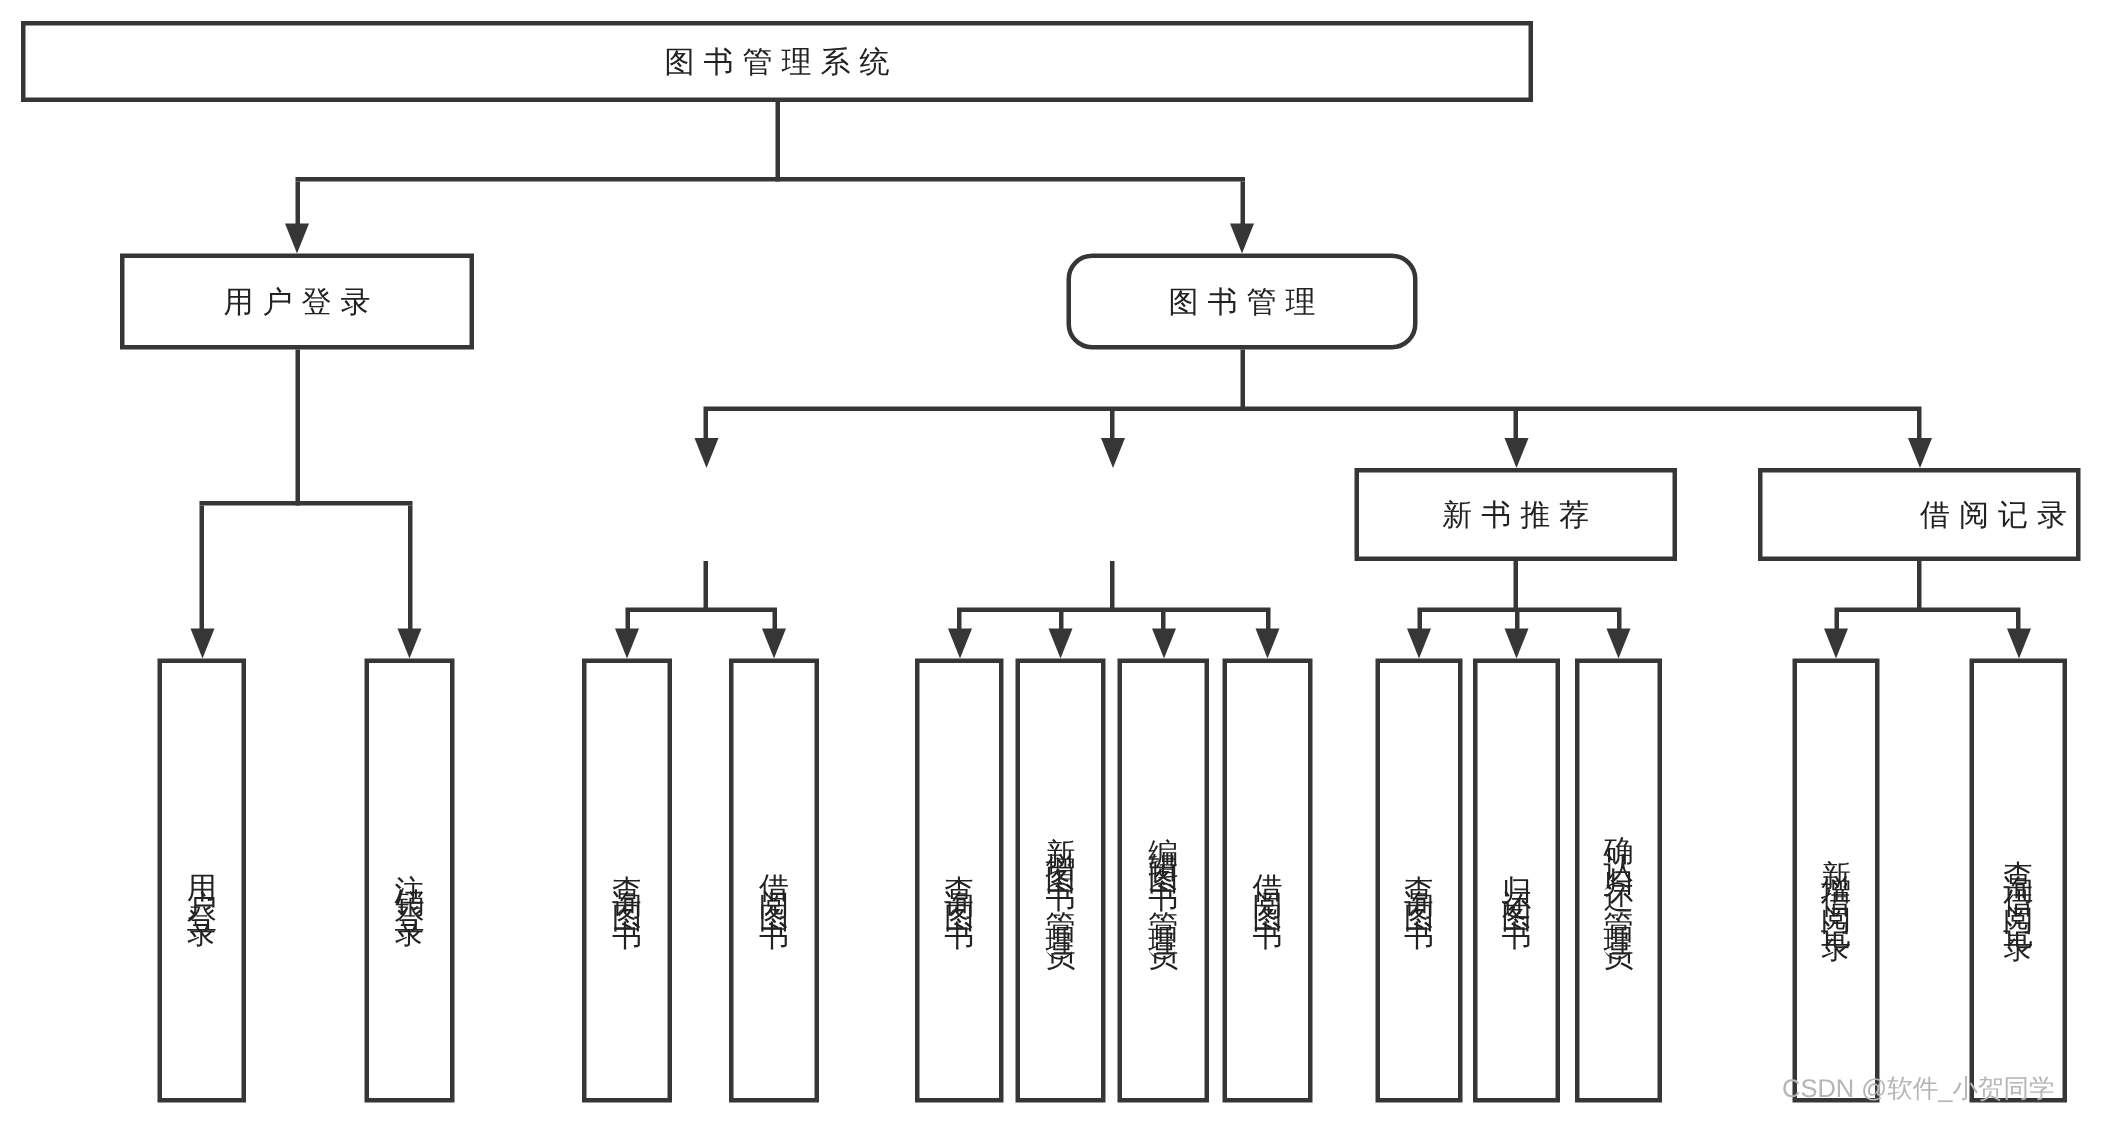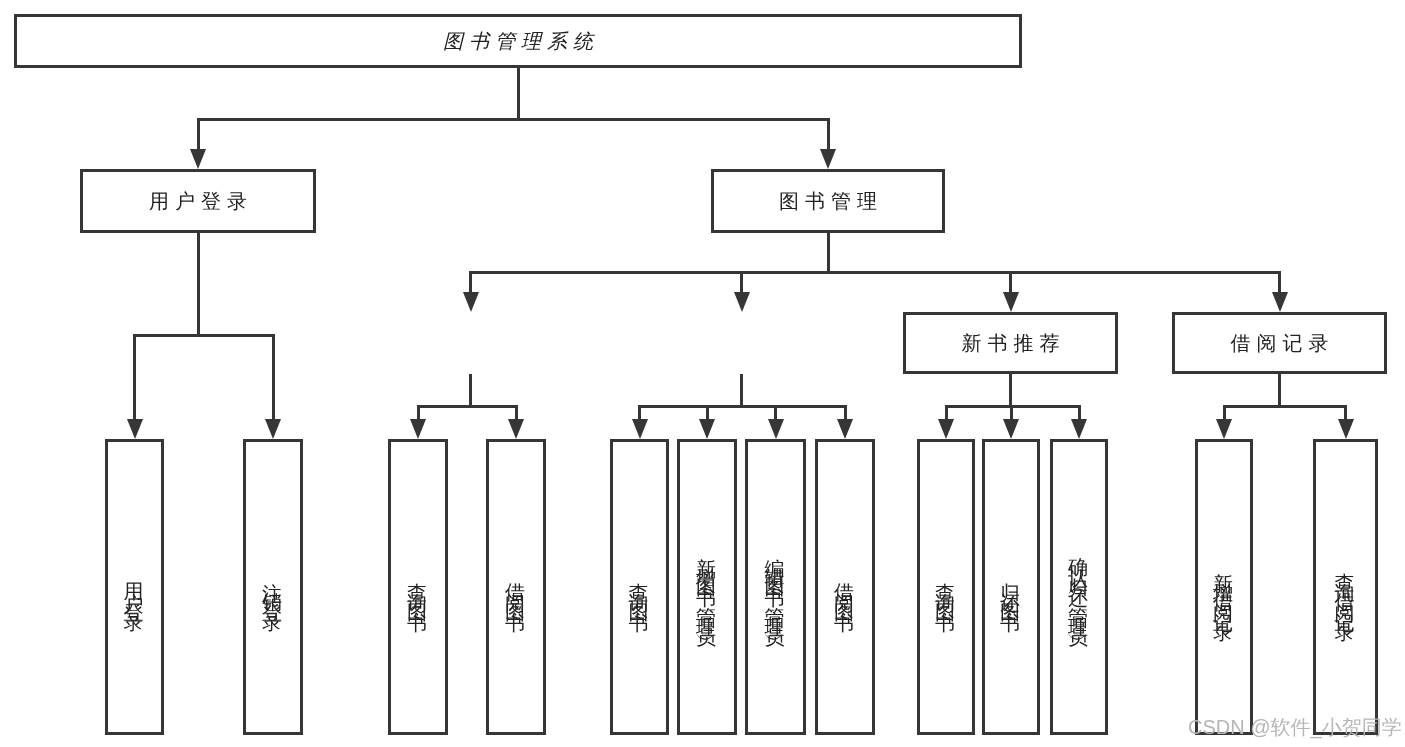--- a/index.html
+++ b/index.html
@@ -23,44 +23,44 @@
   }
   .line{position:absolute;background:var(--line);}
   .v{width:3px;}
   .h{height:3px;}
   .arrow{
     position:absolute;width:0;height:0;
     border-left:8px solid transparent;border-right:8px solid transparent;
     border-top:20px solid var(--line);
   }
   .watermark{
-    position:absolute;left:1188px;top:714px;font-size:20px;
+    position:absolute;left:1188px;top:714px;font-size:17px;
     color:var(--watermark);white-space:nowrap;z-index:5;
   }
 </style>
 </head>
 <body>
 
 <div id="canvas">
 
-  <div class="box" style="left:14px;top:14px;width:1008px;height:54px;font-style:italic;">
+  <div class="box" style="left:14px;top:14px;width:1008px;height:54px;">
     <span class="hlabel">图书管理系统</span>
   </div>
 
   <div class="line v" style="left:516.5px;top:68px;height:53px;"></div>
   <div class="line h" style="left:196.5px;top:118px;width:633px;"></div>
   <div class="line v" style="left:196.5px;top:121px;height:30px;"></div>
   <div class="arrow" style="left:190px;top:149px;"></div>
   <div class="line v" style="left:826.5px;top:121px;height:30px;"></div>
   <div class="arrow" style="left:820px;top:149px;"></div>
 
   <div class="box" style="left:80px;top:169px;width:236px;height:64px;">
     <span class="hlabel">用户登录</span>
   </div>
-  <div class="box" style="left:711px;top:169px;width:234px;height:64px;">
+  <div class="box" style="left:711px;top:169px;width:234px;height:64px;border-radius:17px;">
     <span class="hlabel">图书管理</span>
   </div>
 
   <div class="line v" style="left:196.5px;top:233px;height:104px;"></div>
   <div class="line h" style="left:133px;top:334px;width:142px;"></div>
   <div class="line v" style="left:133px;top:337px;height:84px;"></div>
   <div class="arrow" style="left:126.5px;top:419px;"></div>
   <div class="line v" style="left:271.5px;top:337px;height:84px;"></div>
   <div class="arrow" style="left:265px;top:419px;"></div>
 
@@ -71,21 +71,21 @@
   <div class="line v" style="left:740px;top:274px;height:20px;"></div>
   <div class="arrow" style="left:733.5px;top:292px;"></div>
   <div class="line v" style="left:1009px;top:274px;height:20px;"></div>
   <div class="arrow" style="left:1002.5px;top:292px;"></div>
   <div class="line v" style="left:1278px;top:274px;height:20px;"></div>
   <div class="arrow" style="left:1271.5px;top:292px;"></div>
 
   <div class="box" style="left:903px;top:312px;width:215px;height:62px;">
     <span class="hlabel">新书推荐</span>
   </div>
-  <div class="box" style="left:1172px;top:312px;width:215px;height:62px;">
+  <div class="box" style="left:1172px;top:312px;width:215px;height:62px;justify-content:flex-end;">
     <span class="hlabel">借阅记录</span>
   </div>
 
   <div class="line v" style="left:469px;top:374px;height:34px;"></div>
   <div class="line h" style="left:416.5px;top:405px;width:101px;"></div>
   <div class="line v" style="left:416.5px;top:408px;height:13px;"></div>
   <div class="arrow" style="left:410px;top:419px;"></div>
   <div class="line v" style="left:514.5px;top:408px;height:13px;"></div>
   <div class="arrow" style="left:508px;top:419px;"></div>
 

